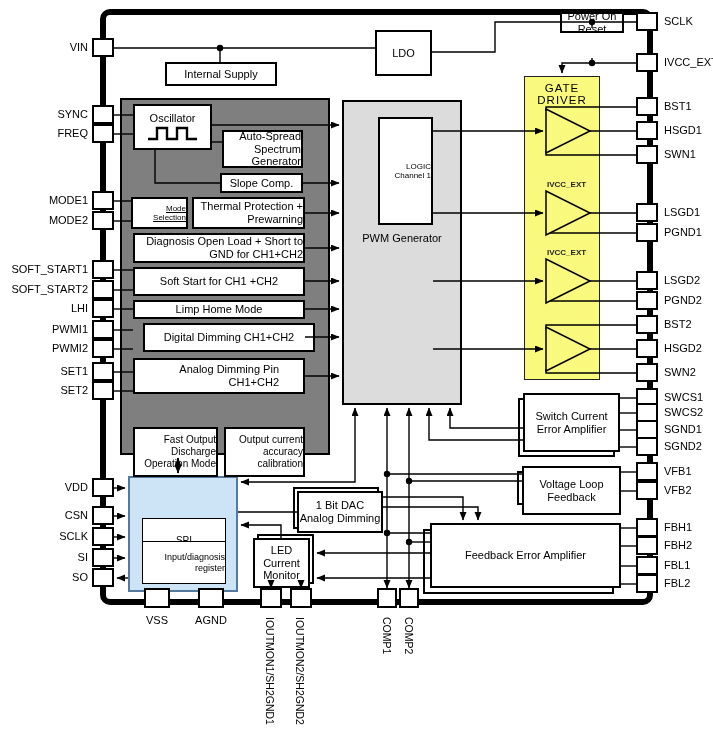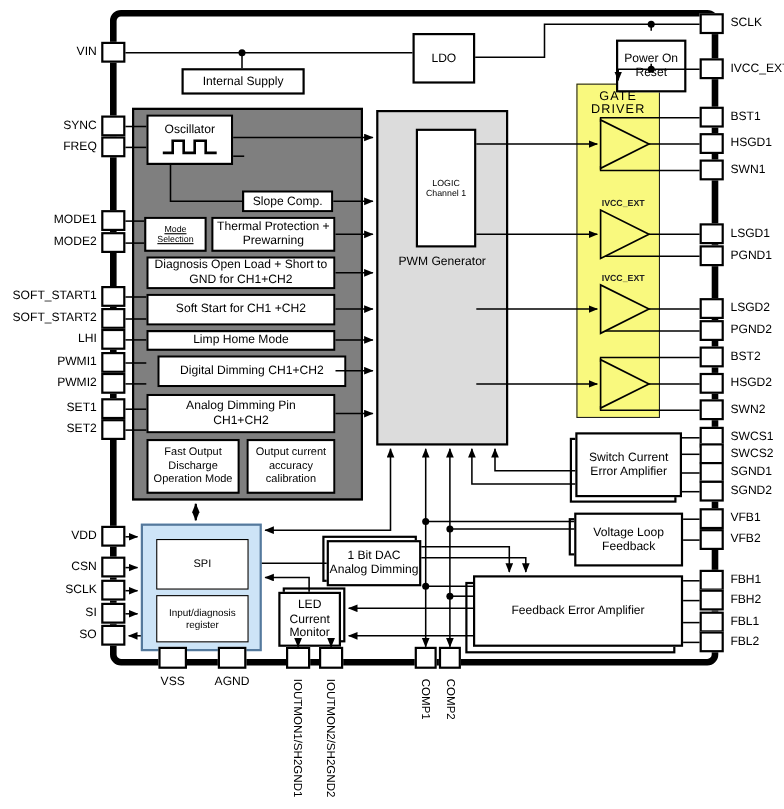--- a/index.html
+++ b/index.html
@@ -9,32 +9,32 @@
                border:6px solid #000;border-radius:10px;box-sizing:border-box;z-index:1;}
   .box{position:absolute;background:#fff;border:2px solid #000;box-sizing:border-box;
        display:flex;align-items:center;justify-content:center;flex-direction:column;
        text-align:center;font-size:11px;line-height:1.18;z-index:3;}
   .shadow{position:absolute;background:#fff;border:2px solid #000;box-sizing:border-box;z-index:2;}
   .region{position:absolute;box-sizing:border-box;z-index:2;}
   .gray{background:#7f7f7f;border:2px solid #000;}
   .ltgray{background:#dcdcdc;border:2px solid #000;}
   .yellow{background:#f9f97e;border:1.5px solid #222;}
   .blue{background:#cde4f7;border:2px solid #55799c;}
-  .sub{z-index:4;}
+  .sub{z-index:4;text-align:right;}
   .pin{position:absolute;width:22px;height:19px;background:#fff;border:2px solid #000;
        box-sizing:border-box;z-index:5;}
   .pin.bottom{width:22px;height:20px;}
   .plbl{position:absolute;font-size:11px;white-space:nowrap;z-index:6;}
   .plbl.left{left:2px;width:86px;text-align:right;}
   .plbl.right{left:664px;text-align:left;}
   .plbl.bott{text-align:center;}
   .vlbl{position:absolute;writing-mode:vertical-rl;font-size:10.5px;white-space:nowrap;z-index:6;}
   .small8{font-size:8px;}
   .small9{font-size:9px;}
-  .small10{font-size:10px;}
+  .small10{font-size:10px;margin-top:28px;}
   .floatlbl{position:absolute;z-index:6;font-size:11px;text-align:center;}
   .ivccext{position:absolute;z-index:6;font-size:8px;font-weight:bold;color:#222;}
   svg.wires{position:absolute;left:0;top:0;z-index:10;pointer-events:none;}
   .gate-title{position:absolute;left:524px;top:82px;width:76px;text-align:center;
               font-size:11.5px;letter-spacing:1px;z-index:6;}
 </style>
 </head>
 <body>
 
 <div id="stage">
@@ -47,30 +47,33 @@
   <div class="gate-title">GATE DRIVER</div>
   <div class="ivccext" style="left:547px;top:180px;">IVCC_EXT</div>
   <div class="ivccext" style="left:547px;top:248px;">IVCC_EXT</div>
 
   <div class="box" style="left:165px;top:62px;width:112px;height:24px;">
       <span>Internal Supply</span>
     </div>
   <div class="box" style="left:375px;top:30px;width:57px;height:46px;">
       <span>LDO</span>
     </div>
-  <div class="box" style="left:560px;top:36px;width:64px;height:48px;">
+  <div class="box" style="left:560px;top:12px;width:64px;height:21px;">
       <span>Power On Reset</span>
     </div>
 
   <div class="box sub" style="left:133px;top:104px;width:79px;height:46px;">
     <span>Oscillator</span>
     <svg width="56" height="18">
       <polyline points="3,15 12,15 12,4 22,4 22,15 32,15 32,4 42,4 42,15 52,15" fill="none" stroke="#000" stroke-width="2.4"></polyline>
     </svg>
   </div>
+  <div class="box sub" style="left:222px;top:130px;width:81px;height:38px;">
+      <span>Auto-Spread Spectrum Generator</span>
+    </div>
   <div class="box sub" style="left:220px;top:173px;width:83px;height:20px;">
       <span>Slope Comp.</span>
     </div>
   <div class="box sub small8" style="left:131px;top:197px;width:57px;height:32px;text-decoration:underline;">
       <span>Mode Selection</span>
     </div>
   <div class="box sub" style="left:192px;top:197px;width:113px;height:32px;">
       <span>Thermal Protection + Prewarning</span>
     </div>
   <div class="box sub" style="left:133px;top:233px;width:172px;height:30px;">

